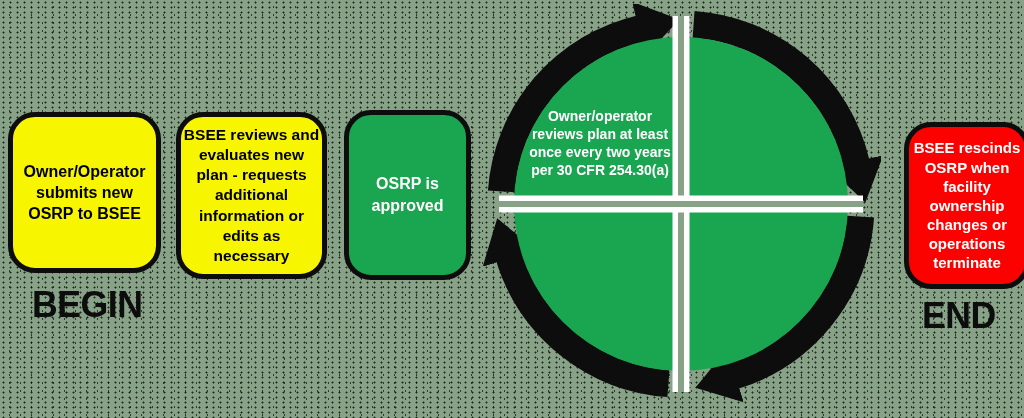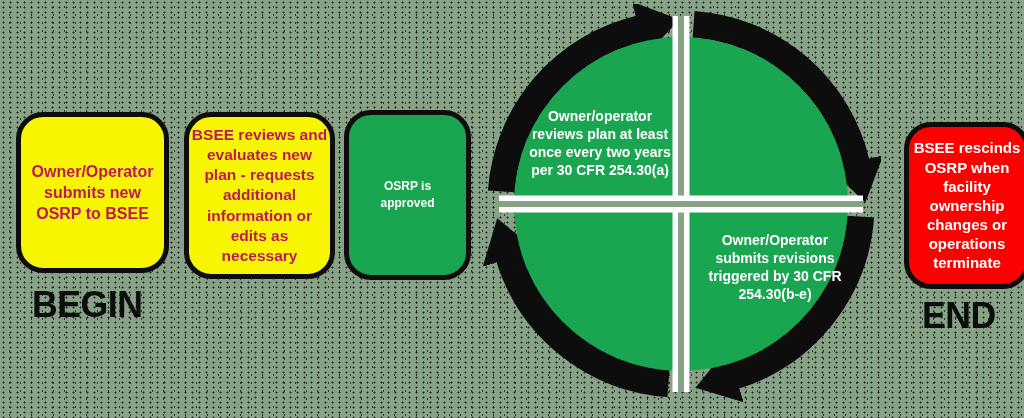--- a/index.html
+++ b/index.html
@@ -16,28 +16,28 @@
     font-family:"Liberation Sans", sans-serif;
   }
   .box{
     position:absolute;
     box-sizing:border-box;
     border:5px solid #0d0d0d;
     border-radius:27px;
     display:flex;align-items:center;justify-content:center;
     text-align:center;font-weight:bold;
   }
-  .box-yellow{background:var(--yellow,#f8f500);color:#be185d;margin-left:8px;}
+  .box-yellow{background:var(--yellow,#f8f500);color:#000000;}
   .box-green{background:var(--green,#1aa551);color:#fff;}
   .box-red{background:var(--red,#fb0200);color:#fff;}
   .box1{left:8px;top:112px;width:153px;height:161px;font-size:16px;line-height:1.32;}
   .box1 .box-text{width:128px;}
   .box2{left:176px;top:112px;width:151px;height:167px;font-size:15.5px;line-height:1.3;}
   .box2 .box-text{width:136px;}
-  .box3{left:344px;top:110px;width:127px;height:170px;font-size:12px;line-height:1.4;}
+  .box3{left:344px;top:110px;width:127px;height:170px;font-size:16px;line-height:1.4;}
   .box3 .box-text{width:86px;}
   .box4{left:904px;top:122px;width:126px;height:167px;font-size:15px;line-height:1.28;}
   .box4 .box-text{width:112px;}
   .stage-label{
     position:absolute;color:#0d0d0d;
     font-size:35px;font-weight:bold;letter-spacing:-0.5px;
     transform:scale(1.02,1.08);transform-origin:left top;
   }
   .begin{left:32px;top:282px;}
   .end{left:922px;top:293px;}
@@ -90,21 +90,20 @@
       <g>
         <rect x="197" y="12" width="6" height="376" fill="#87a287"></rect>
         <rect x="191.5" y="12" width="5.5" height="376" fill="#ffffff"></rect>
         <rect x="203" y="12" width="5.5" height="376" fill="#ffffff"></rect>
         <rect x="18" y="197" width="364" height="6" fill="#87a287"></rect>
         <rect x="18" y="191.5" width="364" height="5.5" fill="#ffffff"></rect>
         <rect x="18" y="203" width="364" height="5.5" fill="#ffffff"></rect>
       </g>
     </svg>
     <div class="quad quad-tl">Owner/operator reviews plan at least once every two years per 30 CFR 254.30(a)</div>
-    <div class="quad quad-br">Owner/Operator submits revisions triggered by 30 CFR 254.30(b-e)</div>
   </div>
 
   <div class="box box-red box4">
     <div class="box-text">BSEE rescinds OSRP when facility ownership changes or operations terminate</div>
   </div>
 
   <div class="stage-label end">END</div>
 
 </div>
 

